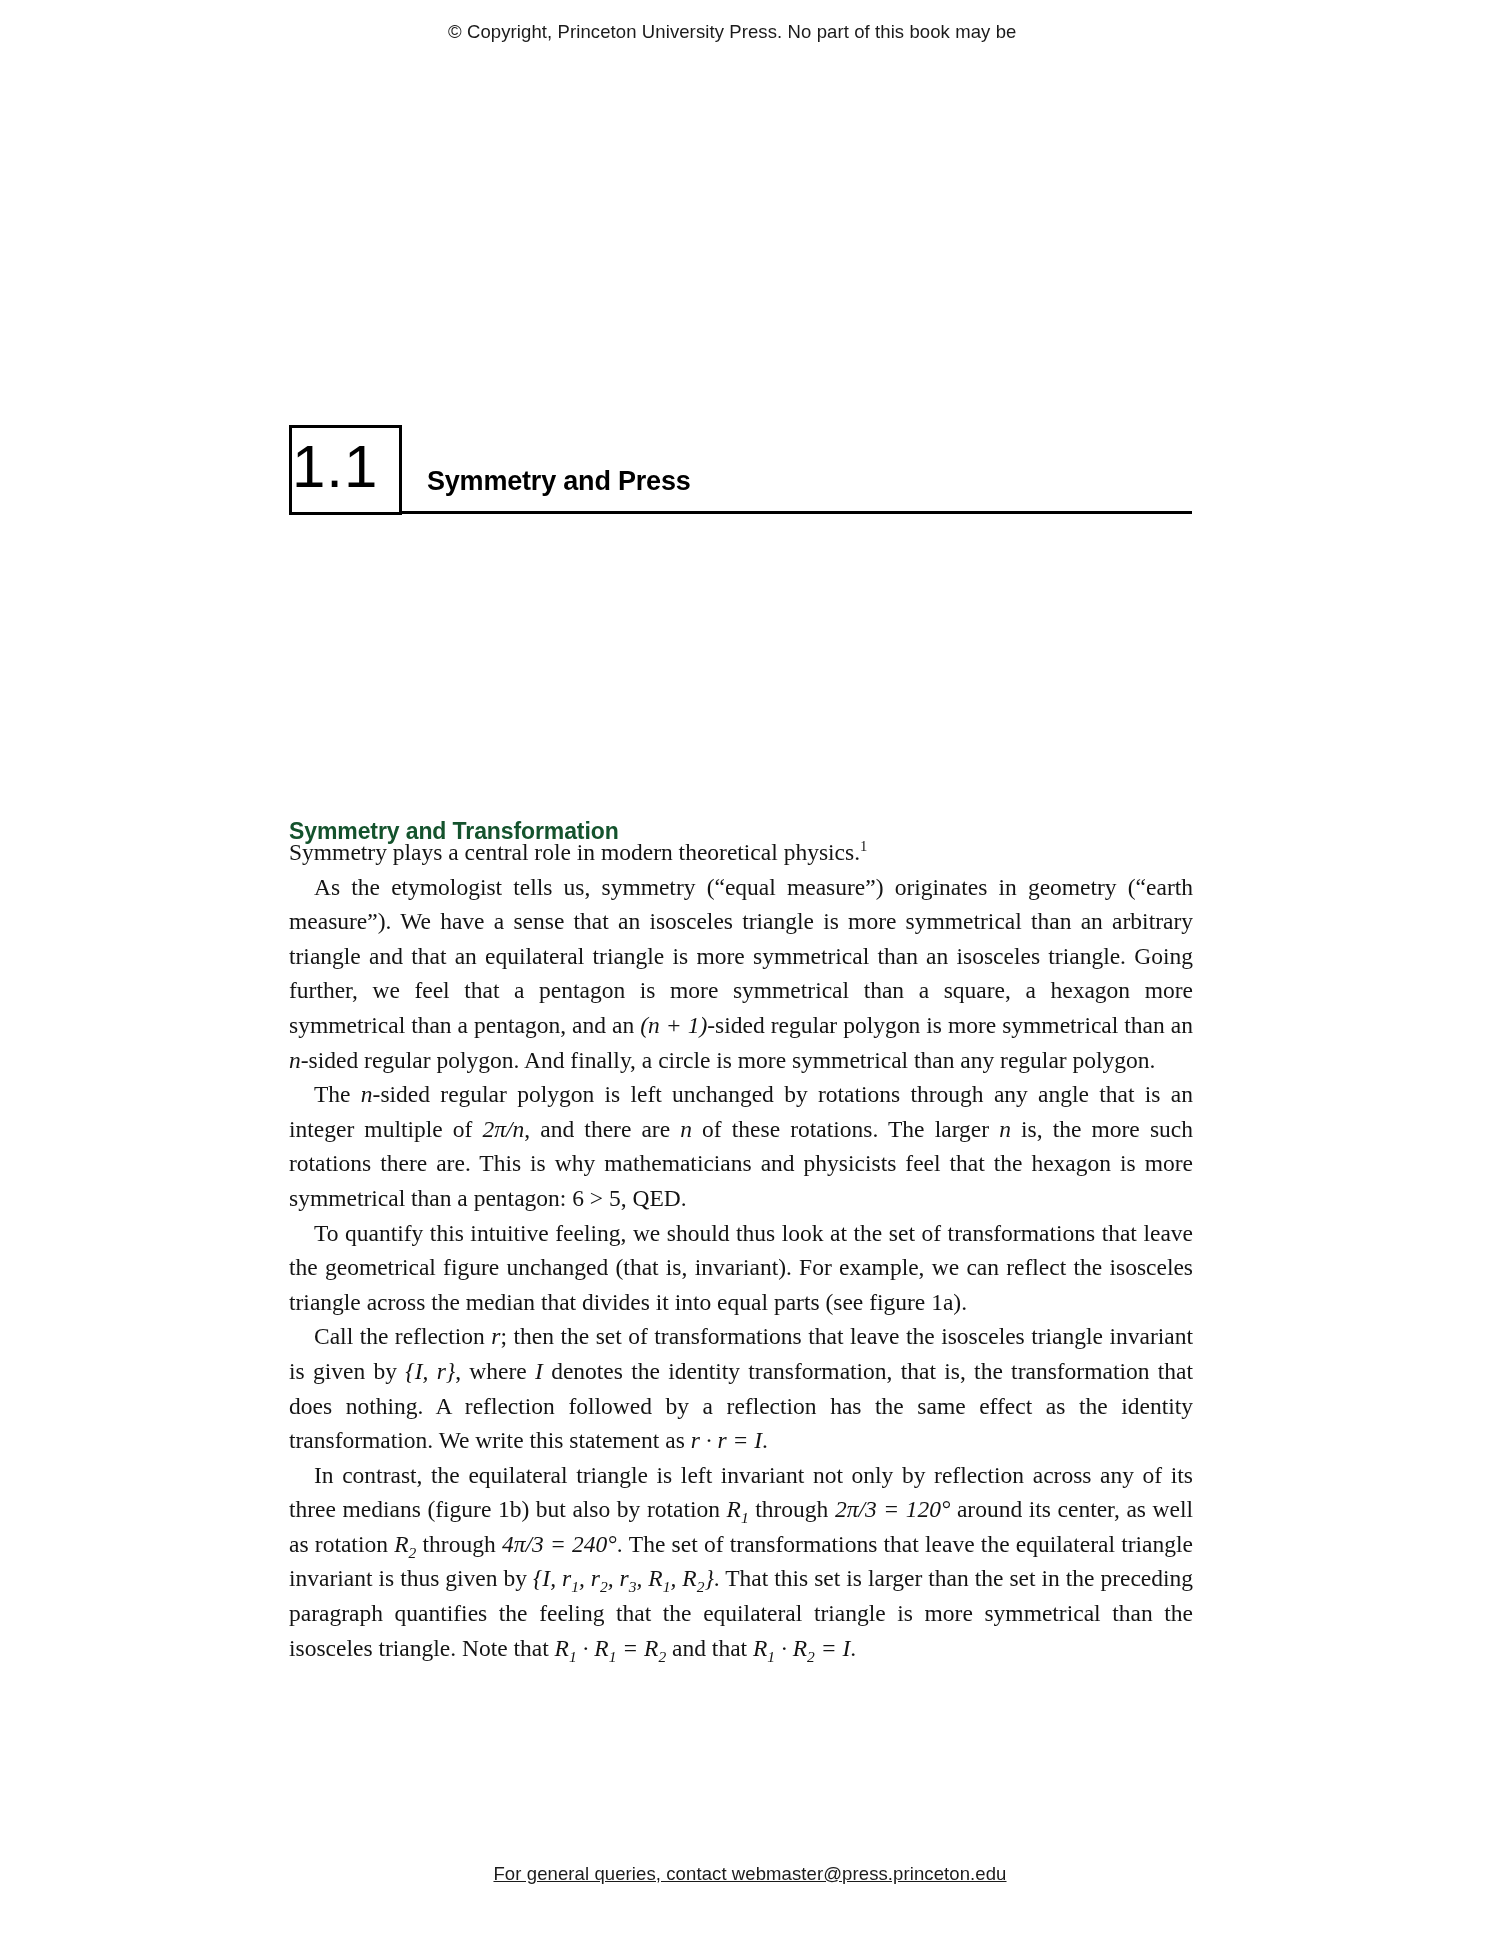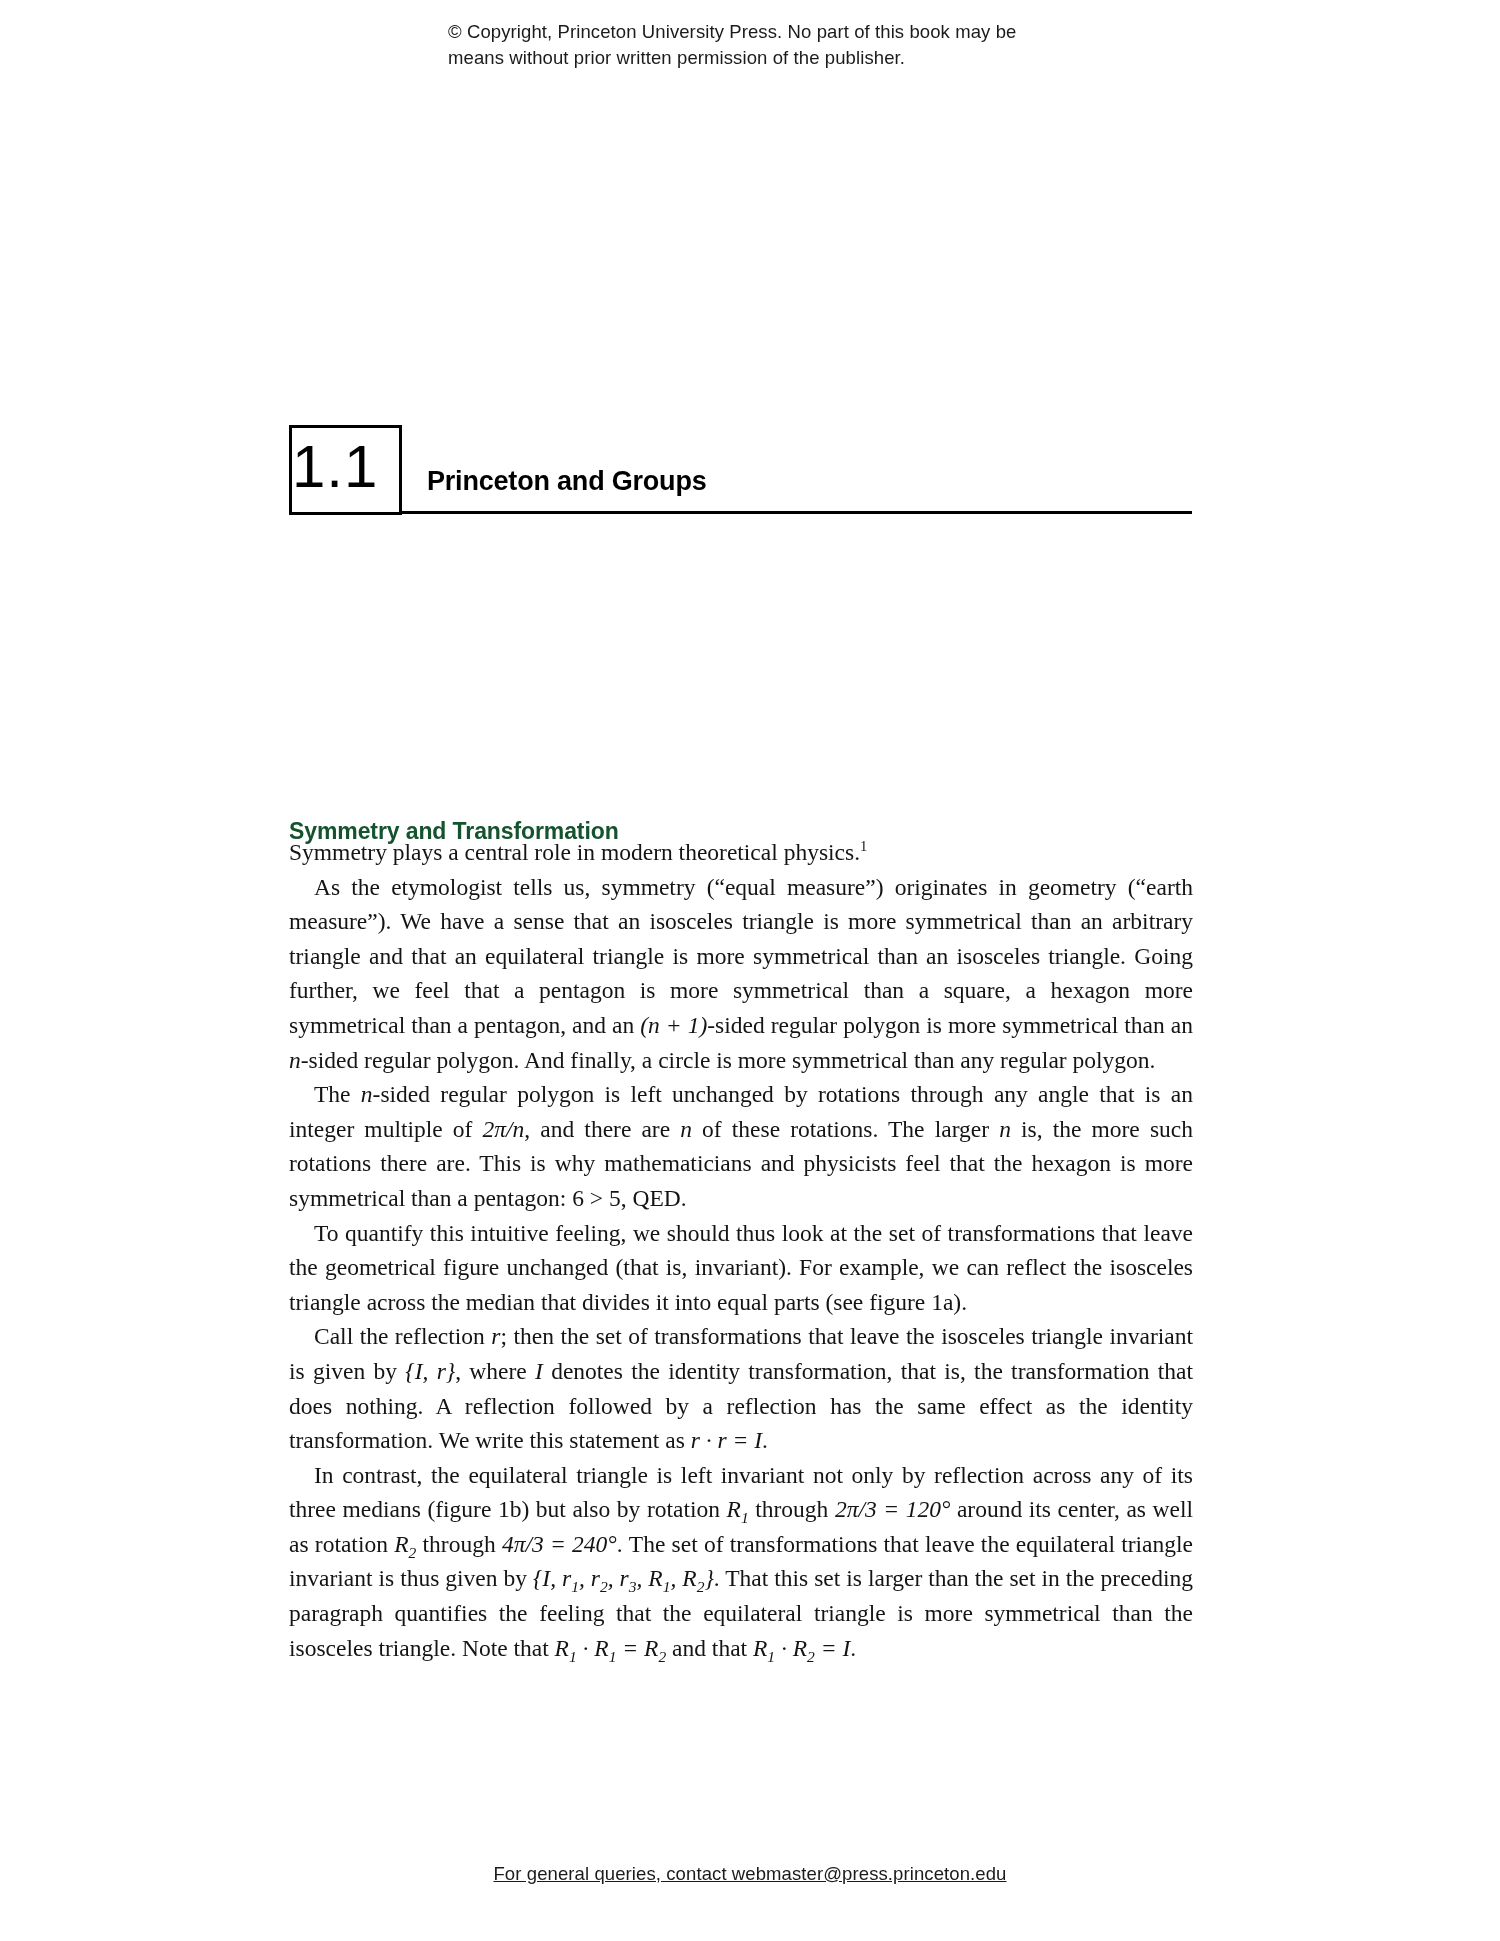--- a/index.html
+++ b/index.html
@@ -146,28 +146,27 @@
     text-decoration: underline;
   }
 </style>
 </head>
 <body>
 
 <div class="page">
 
   <div class="copyright">
     <span class="line">© Copyright, Princeton University Press. No part of this book may be</span>
-    <span class="line">means without prior written permission of the publisher.</span>
   </div>
 
   <div class="chapter-header">
     <div class="chapter-number-box">
       <span class="chapter-number">1.1</span>
     </div>
-    <div class="chapter-title">Princeton and Groups</div>
+    <div class="chapter-title">Symmetry and Press</div>
     <div class="chapter-rule"></div>
   </div>
 
   <div class="section-heading">Symmetry and Transformation</div>
 
   <div class="body-text">
 
     <p><span>Symmetry plays a central role in modern theoretical physics.</span><sup class="fn">1</sup></p>
 
     <p class="indented"><span>As the etymologist tells us, symmetry (“equal measure”) originates in geometry (“earth measure”). We have a sense that an isosceles triangle is more symmetrical than an arbitrary triangle and that an equilateral triangle is more symmetrical than an isosceles triangle. Going further, we feel that a pentagon is more symmetrical than a square, a hexagon more symmetrical than a pentagon, and an </span><span class="math nb">(n + 1)</span><span>-sided regular polygon is more symmetrical than an </span><span class="math">n</span><span>-sided regular polygon. And finally, a circle is more symmetrical than any regular polygon.</span></p>

